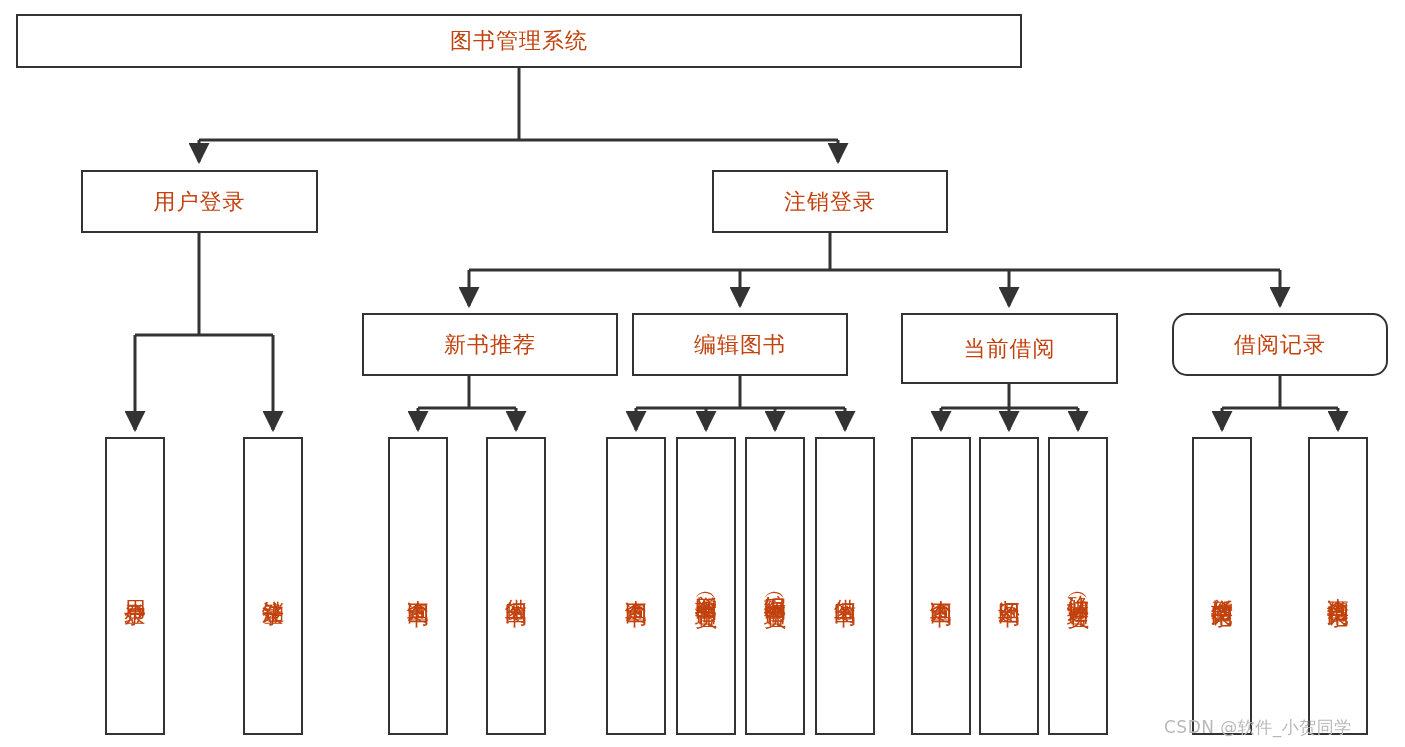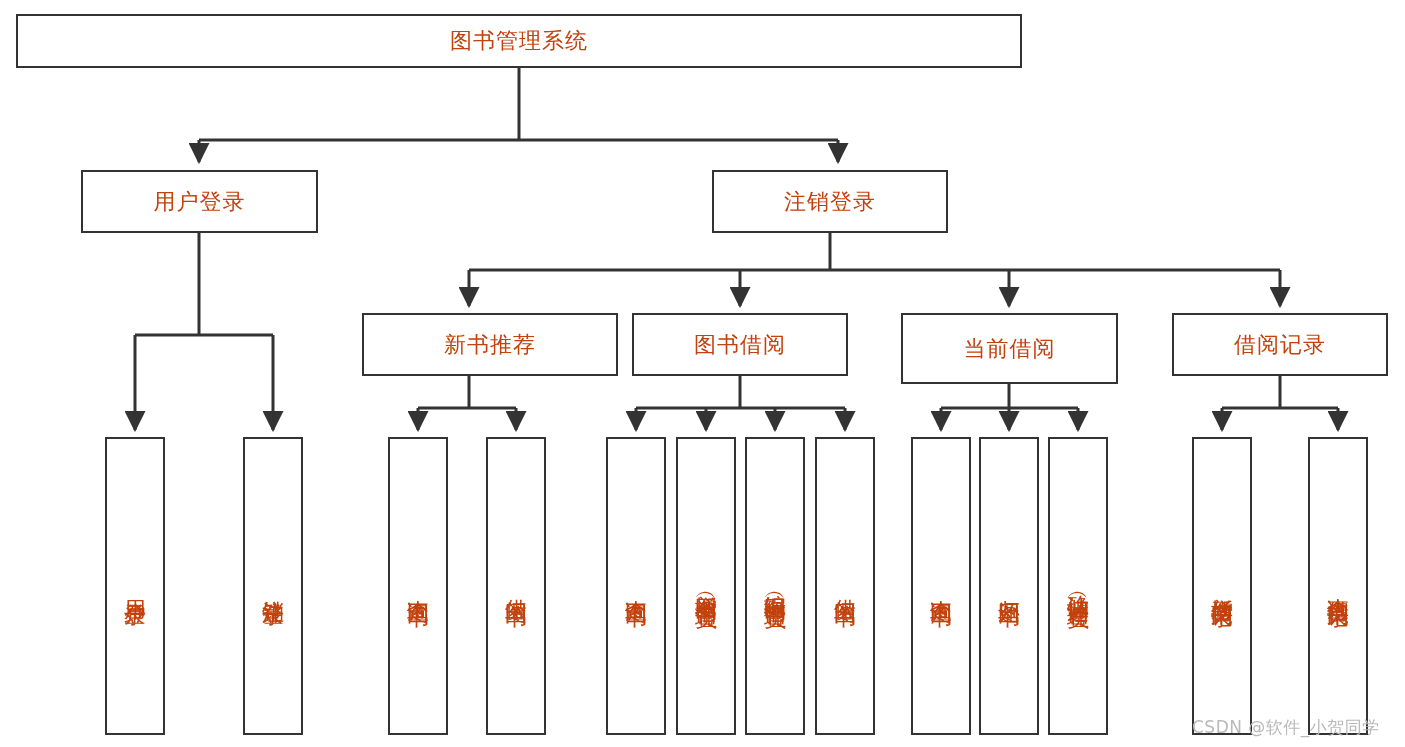--- a/index.html
+++ b/index.html
@@ -136,26 +136,26 @@
     <span class="label">用户登录</span>
   </div>
   <div class="node horizontal" style="left:712px; top:170px; width:236px; height:63px;">
     <span class="label">注销登录</span>
   </div>
 
   <div class="node horizontal" style="left:362px; top:313px; width:256px; height:63px;">
     <span class="label">新书推荐</span>
   </div>
   <div class="node horizontal" style="left:632px; top:313px; width:216px; height:63px;">
-    <span class="label">图书借阅</span>
+    <span class="label">编辑图书</span>
   </div>
   <div class="node horizontal" style="left:901px; top:313px; width:217px; height:71px;">
     <span class="label">当前借阅</span>
   </div>
-  <div class="node horizontal" style="left:1172px; top:313px; width:216px; height:63px;">
+  <div class="node horizontal" style="left:1172px; top:313px; width:216px; height:63px;border-radius:15px;">
     <span class="label">借阅记录</span>
   </div>
 
   <div class="node vertical" style="left:105px; top:437px; width:60px; height:298px;">
     <span class="label">用户登录</span>
   </div>
   <div class="node vertical" style="left:243px; top:437px; width:60px; height:298px;">
     <span class="label">注销登录</span>
   </div>
 
@@ -189,15 +189,15 @@
     <span class="label">确认归还（管理员）</span>
   </div>
 
   <div class="node vertical" style="left:1192px; top:437px; width:60px; height:298px;">
     <span class="label">新增借阅记录</span>
   </div>
   <div class="node vertical" style="left:1308px; top:437px; width:60px; height:298px;">
     <span class="label">查询借阅记录</span>
   </div>
 
-  <div class="watermark" style="left:1192px; top:716px;">CSDN @软件_小贺同学</div>
+  <div class="watermark" style="left:1164px; top:716px;">CSDN @软件_小贺同学</div>
 
 </div>
 
 </body></html>

